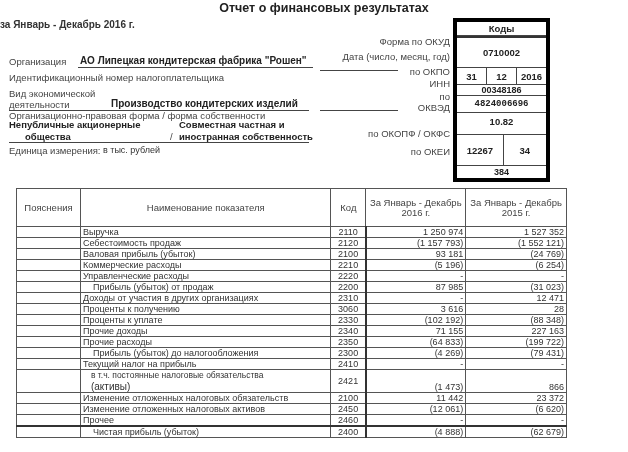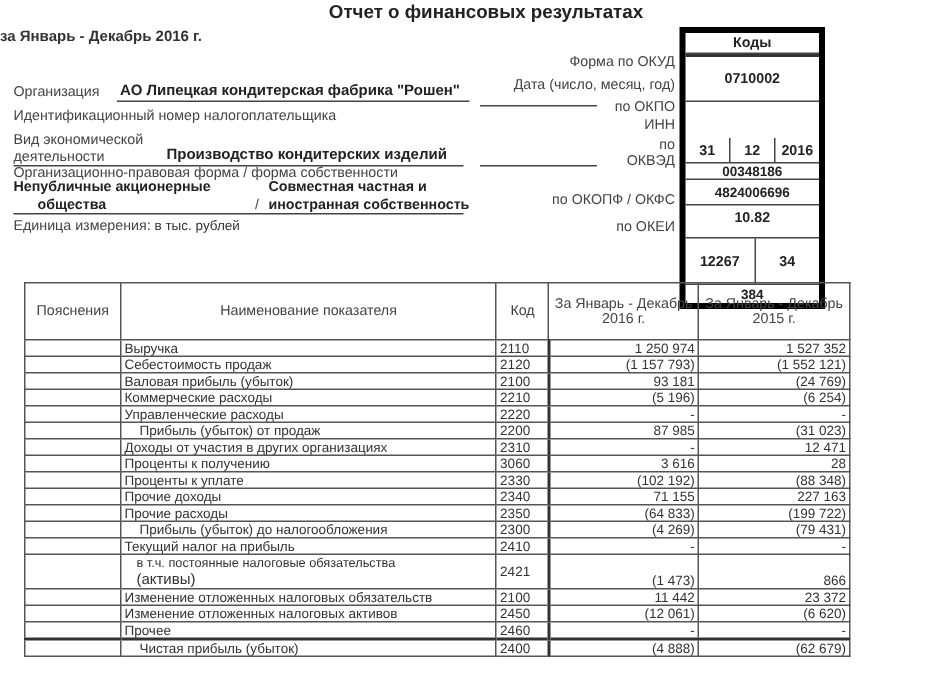--- a/index.html
+++ b/index.html
@@ -19,21 +19,21 @@
   .codes .row { display: flex; border-bottom: 1px solid #444; font-size: 9.5px; font-weight: bold; color: #222; }
   .codes .row:last-child { border-bottom: none; }
   .codes .cell { flex: 1; display: flex; align-items: center; justify-content: center; border-right: 1px solid #444; }
   .codes .cell:last-child { border-right: none; }
   .codes .thick { border-top: 2px solid #333; }
 
   
   table.fin { position: absolute; left: 16px; top: 188px; width: 551px; border-collapse: collapse; font-size: 9px; color: #333; }
   table.fin td, table.fin th { border: 1px solid #555; padding: 0 2px; height: 11px; line-height: 10px; }
   table.fin th { font-weight: normal; height: 38px; text-align: center; font-size: 9.5px; color: #444; }
-  table.fin td.code { text-align: left; margin-top: 36px; }
+  table.fin td.code { text-align: center; margin-top: 36px; }
   table.fin td.num { text-align: right; }
   table.fin td.num.cur { border-left: 2px solid #333; }
   table.fin td.name.indent { padding-left: 12px; }
   table.fin td.name.indent2 { padding-left: 10px; }
   table.fin tr.tall td { height: 22px; vertical-align: bottom; }
   table.fin tr.tall td.name { vertical-align: middle; line-height: 11px; }
   table.fin tr.tall td.code { vertical-align: middle; }
   table.fin tr.lastrow td { border-top: 2px solid #333; }
 </style>
 </head>
@@ -75,30 +75,30 @@
 <div class="lbl r" style="right:178px;top:128px;">по ОКОПФ / ОКФС</div>
 <div class="lbl r" style="right:178px;top:146px;">по ОКЕИ</div>
 
 <div class="codes">
   <div class="row" style="height:14px;">
     <div class="cell">Коды</div>
   </div>
   <div class="row thick" style="height:32px;align-items:center;">
     <div class="cell">0710002</div>
   </div>
-  <div class="row" style="height:17px;margin-top:24px;">
+  <div class="row" style="height:17px;">
     <div class="cell">31</div>
     <div class="cell">12</div>
     <div class="cell">2016</div>
   </div>
   <div class="row" style="height:11px;font-weight:normal;">
     <div class="cell" style="font-weight:bold;font-size:9px;">00348186</div>
   </div>
   <div class="row" style="height:17px;">
-    <div class="cell" style="font-size:9px;">4824006696</div>
+    <div class="cell" style="font-size:9px;font-family:Liberation Mono, monospace;">4824006696</div>
   </div>
   <div class="row" style="height:22px;">
     <div class="cell" style="align-items:flex-start;padding-top:3px;">10.82</div>
   </div>
   <div class="row" style="height:31px;">
     <div class="cell" style="flex:1.08;">12267</div>
     <div class="cell" style="flex:1;">34</div>
   </div>
   <div class="row" style="height:12px;">
     <div class="cell" style="font-size:9px;">384</div>

